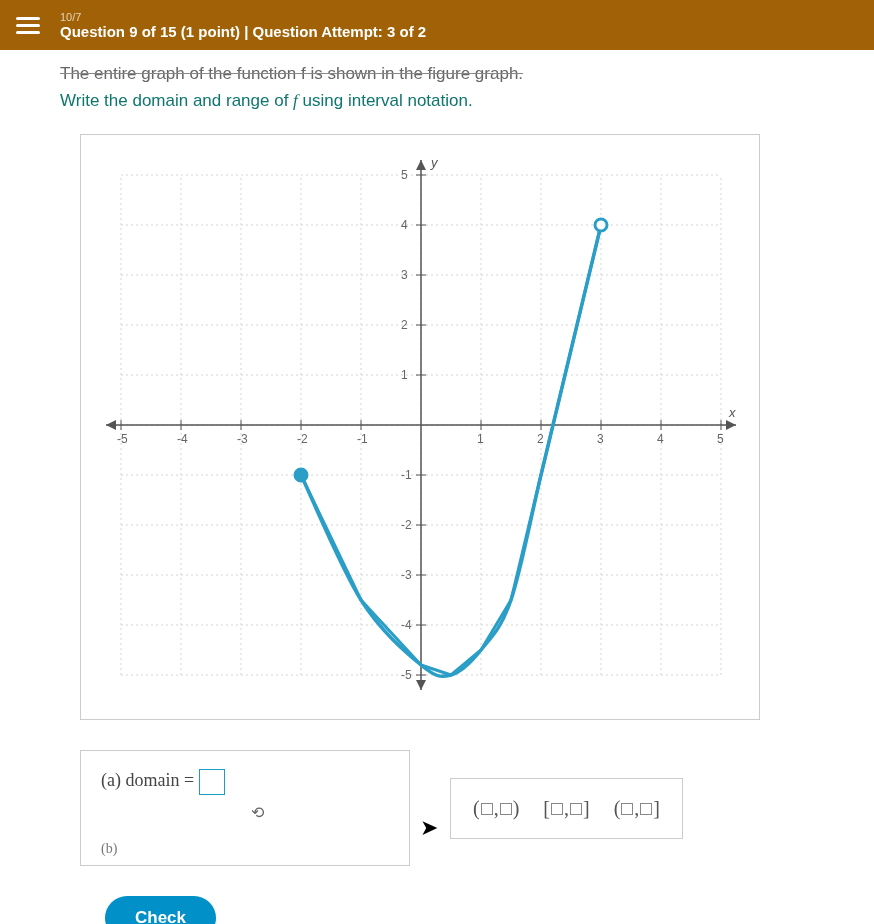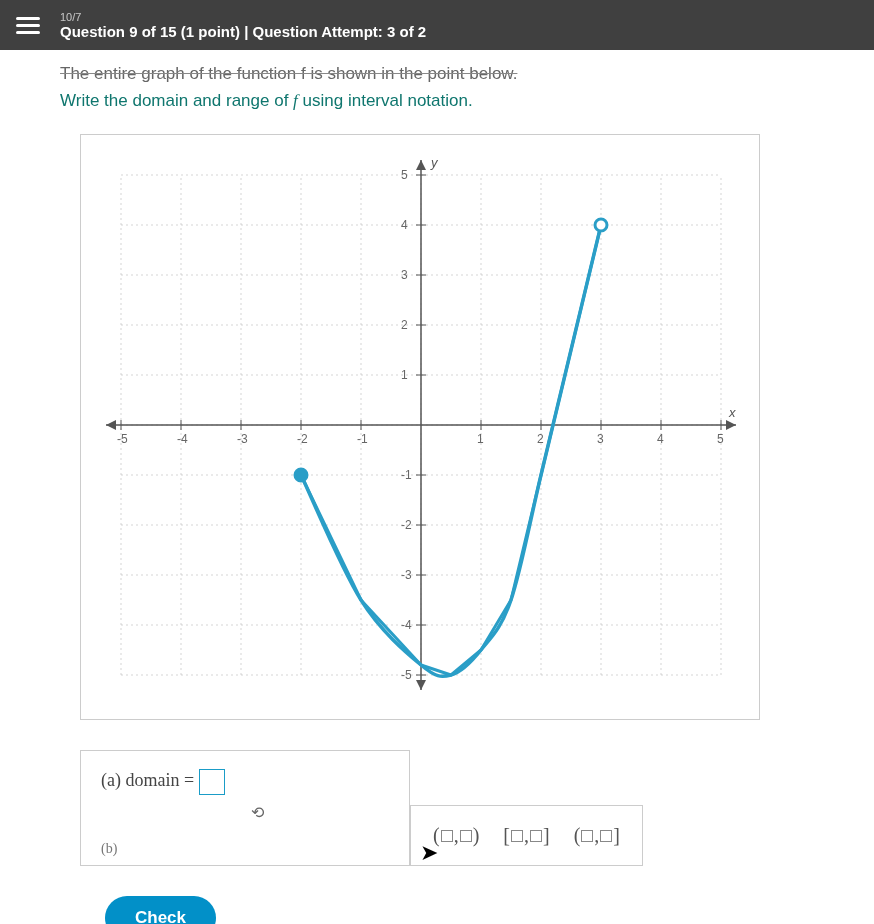--- a/index.html
+++ b/index.html
@@ -4,21 +4,21 @@
   <style>
     * { box-sizing: border-box; margin: 0; padding: 0; }
     body {
       font-family: Arial, sans-serif;
       background: #f0f0f0;
       width: 874px;
       height: 924px;
       overflow: hidden;
     }
     .header {
-      background: #404040;
+      background: #a16207;
       color: #fff;
       padding: 8px 16px;
       display: flex;
       align-items: center;
       gap: 20px;
       height: 50px;
     }
     .hamburger {
       display: flex;
       flex-direction: column;
@@ -55,21 +55,22 @@
     .prompt-text .f { font-style: italic; font-family: 'Times New Roman', serif; }
     .graph-container {
       border: 1px solid #ccc;
       width: 680px;
       margin: 20px 0 30px 20px;
       padding: 10px;
       background: #fff;
     }
     .answer-row {
       display: flex;
-      align-items: flex-end;
+      gap: 40px;
+      align-items: center;
       margin-left: 20px;
     }
     .answer-box {
       border: 1px solid #ccc;
       padding: 18px 20px 8px 20px;
       font-size: 18px;
       color: #444;
       font-family: 'Times New Roman', serif;
       width: 330px;
     }
@@ -138,21 +139,21 @@
       <span></span>
       <span></span>
   </div>
   <div class="header-text">
     <span class="small">10/7</span>
     <span class="main">Question 9 of 15 (1 point)  |  Question Attempt: 3 of 2</span>
   </div>
 </div>
 
 <div class="content">
-  <p class="prompt-text prompt-line1">The entire graph of the function f is shown in the point below.</p>
+  <p class="prompt-text prompt-line1">The entire graph of the function f is shown in the figure graph.</p>
   <p class="prompt-text">
     <span>Write the domain and range of </span><span class="f">f</span><span> using interval notation.</span>
   </p>
 
   <div class="graph-container">
     <svg id="chart" width="660" height="560">
         <line x1="30" y1="530" x2="30" y2="30" stroke="#bbb" stroke-width="0.6" stroke-dasharray="2 3"></line>
         <line x1="90" y1="530" x2="90" y2="30" stroke="#bbb" stroke-width="0.6" stroke-dasharray="2 3"></line>
         <line x1="150" y1="530" x2="150" y2="30" stroke="#bbb" stroke-width="0.6" stroke-dasharray="2 3"></line>
         <line x1="210" y1="530" x2="210" y2="30" stroke="#bbb" stroke-width="0.6" stroke-dasharray="2 3"></line>

